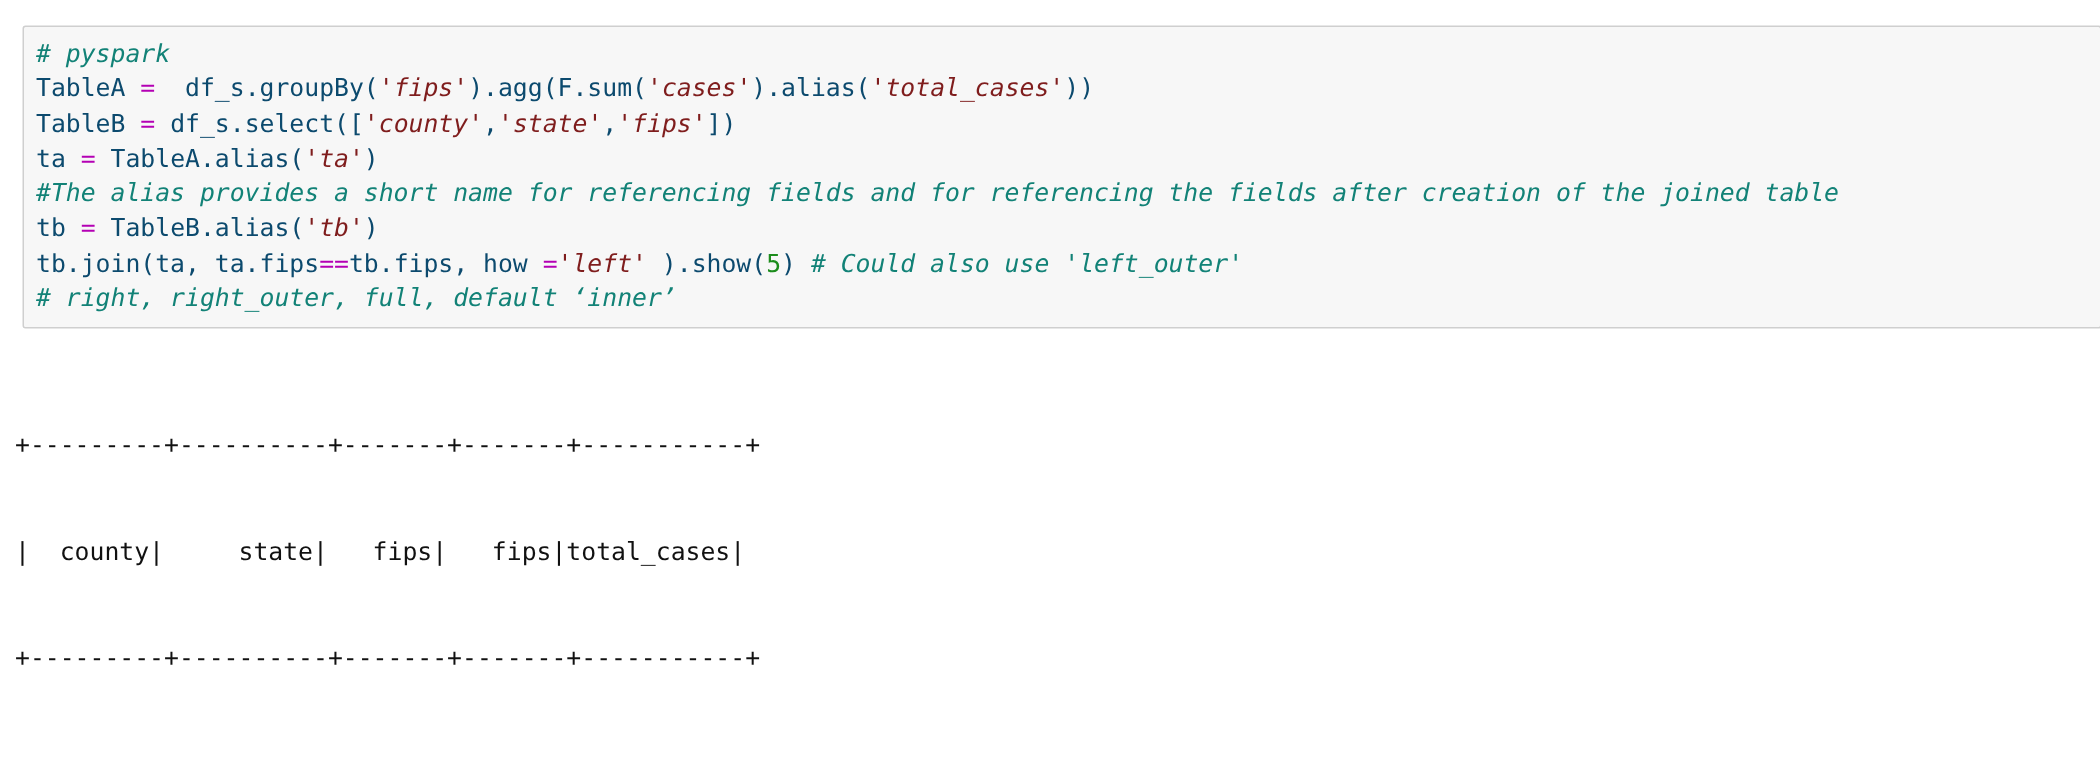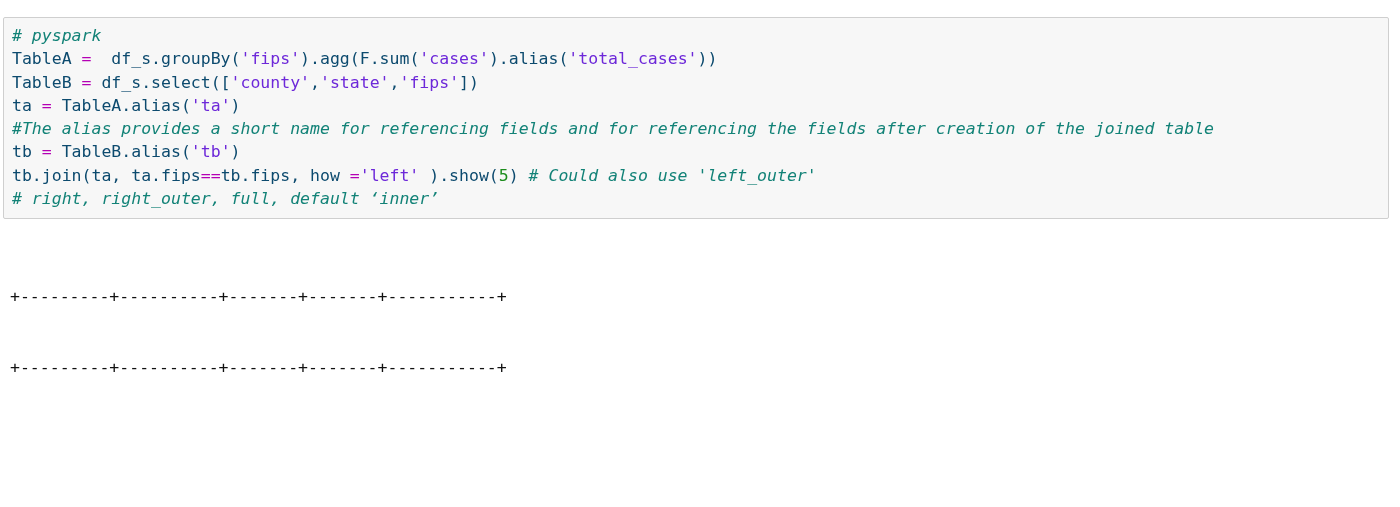--- a/index.html
+++ b/index.html
@@ -18,21 +18,21 @@
   .page {
     position: relative;
     width: 1400px;
     height: 507px;
     background: #ffffff;
   }
 
   
   .code-block {
     position: absolute;
-    left: 3px;
+    left: 15px;
     top: 17px;
     width: 1386px;
     height: 202px;
     box-sizing: border-box;
     background: #f7f7f7;
     border: 1px solid #cfcfcf;
     border-radius: 2px;
     overflow: hidden;
     padding: 6px 0 6px 8px;
   }
@@ -43,21 +43,21 @@
     font-size: 16.5px;
     line-height: 23.3px;
     color: #000000;
     white-space: pre;
     letter-spacing: 0px;
   }
   .code-line { white-space: pre; display: block; height: 23.3px; }
 
   
   .tok-com { color: #128277; font-style: italic; }
-  .tok-str { color: #6d28d9; }
+  .tok-str { color: #7f1d1d; font-style: italic; }
   .tok-op  { color: #b400b4; }
   .tok-num { color: #1c8c1c; }
   .tok-txt { color: #0c4a6e; }
 
   
   .output {
     position: absolute;
     left: 10px;
     top: 238px;
     font-family: "DejaVu Sans Mono", "Liberation Mono", monospace;
@@ -73,20 +73,21 @@
 <body>
 
 <div class="page">
 
   <div class="code-block">
     <pre class="code-pre"><code id="code-root"><span class="code-line"><span class="tok-com"># pyspark</span></span><span class="code-line"><span class="tok-txt">TableA </span><span class="tok-op">=</span><span class="tok-txt">  df_s.groupBy(</span><span class="tok-str">'fips'</span><span class="tok-txt">).agg(F.sum(</span><span class="tok-str">'cases'</span><span class="tok-txt">).alias(</span><span class="tok-str">'total_cases'</span><span class="tok-txt">))</span></span><span class="code-line"><span class="tok-txt">TableB </span><span class="tok-op">=</span><span class="tok-txt"> df_s.select([</span><span class="tok-str">'county'</span><span class="tok-txt">,</span><span class="tok-str">'state'</span><span class="tok-txt">,</span><span class="tok-str">'fips'</span><span class="tok-txt">])</span></span><span class="code-line"><span class="tok-txt">ta </span><span class="tok-op">=</span><span class="tok-txt"> TableA.alias(</span><span class="tok-str">'ta'</span><span class="tok-txt">)</span></span><span class="code-line"><span class="tok-com">#The alias provides a short name for referencing fields and for referencing the fields after creation of the joined table</span></span><span class="code-line"><span class="tok-txt">tb </span><span class="tok-op">=</span><span class="tok-txt"> TableB.alias(</span><span class="tok-str">'tb'</span><span class="tok-txt">)</span></span><span class="code-line"><span class="tok-txt">tb.join(ta, ta.fips</span><span class="tok-op">==</span><span class="tok-txt">tb.fips, how </span><span class="tok-op">=</span><span class="tok-str">'left'</span><span class="tok-txt"> ).show(</span><span class="tok-num">5</span><span class="tok-txt">) </span><span class="tok-com"># Could also use 'left_outer'</span></span><span class="code-line"><span class="tok-com"># right, right_outer, full, default ‘inner’</span></span></code></pre>
   </div>
 
   <div class="output">
     <span class="out-line">+---------+----------+-------+-------+-----------+</span>
+    <span class="out-line">|  county|     state|   fips|   fips|total_cases|</span>
     <span class="out-line">+---------+----------+-------+-------+-----------+</span>
     <span class="out-gap"></span>
     
     
     
     
     
     
     
   </div>

